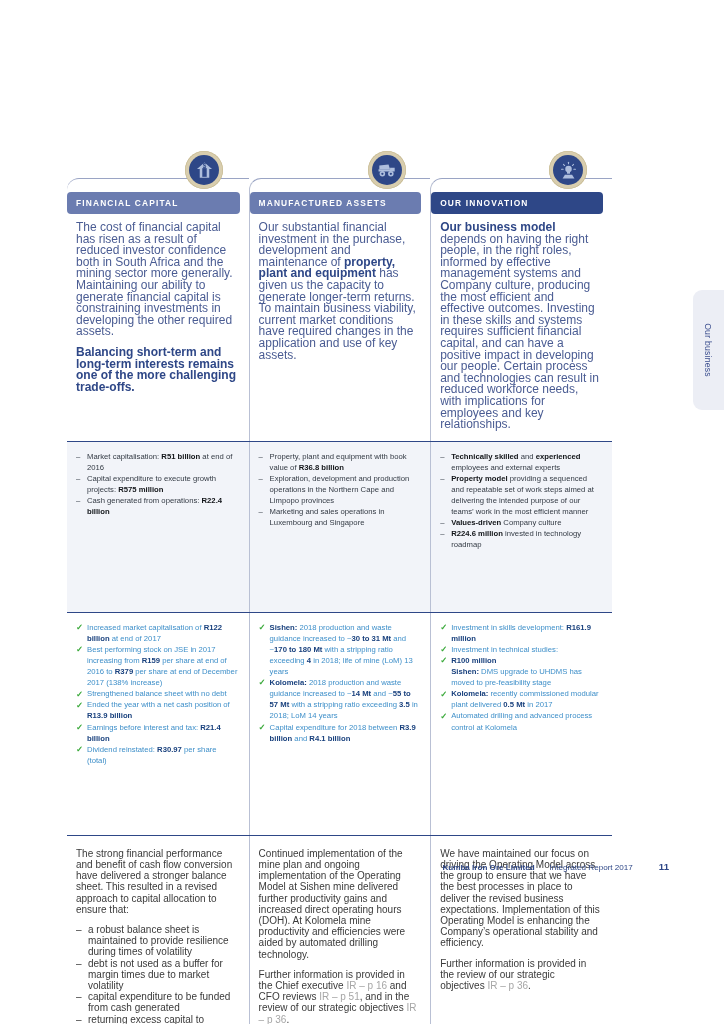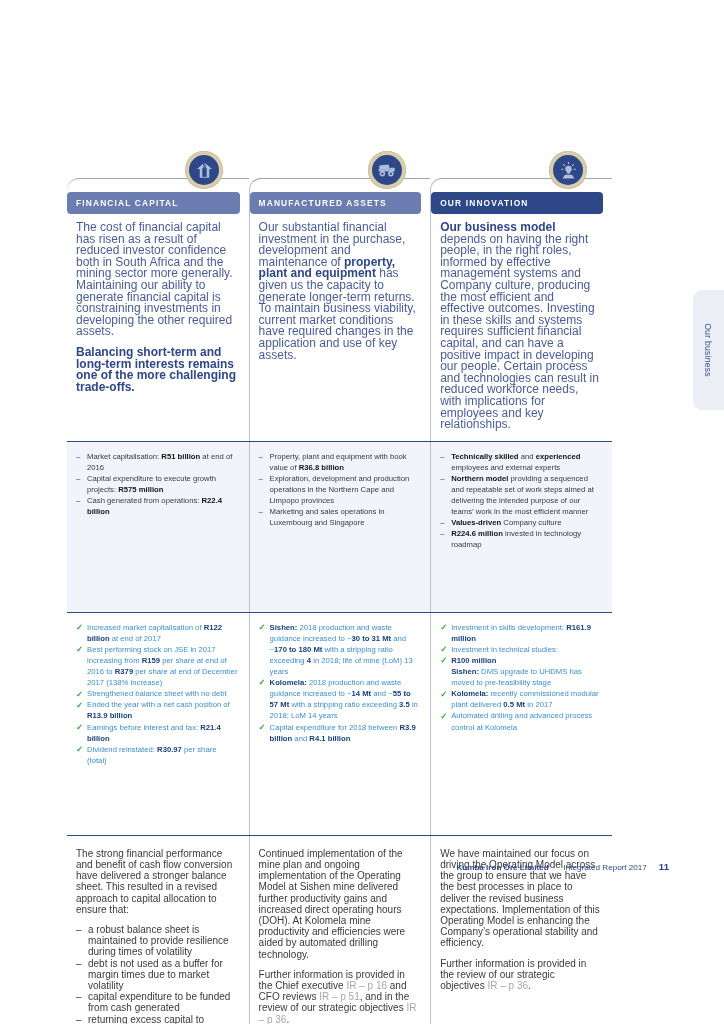--- a/index.html
+++ b/index.html
@@ -124,21 +124,21 @@
 
   
   .footer {
     position: absolute; left: 0; right: 0; bottom: 28px;
     display: flex; justify-content: flex-end; align-items: baseline;
     padding-right: 55px;
     font-size: 8.1px; color: #2e4787;
   }
   .footer .brand { font-weight: bold; }
   .footer .sub { font-weight: normal; margin-left: 15px; }
-  .footer .pageno { font-weight: bold; font-size: 9.6px; margin-left: 12px; }
+  .footer .pageno { font-weight: bold; font-size: 9.6px; margin-left: 26px; }
 </style>
 </head>
 <body>
 
 <div class="page">
 
   <div class="side-tab">
     <div class="side-tab-label">Our business</div>
   </div>
 
@@ -215,21 +215,21 @@
           <div class="col">
             <ul class="dash-list">
               <li>Property, plant and equipment with book value of <b>R36.8 billion</b></li>
               <li>Exploration, development and production operations in the Northern Cape and Limpopo provinces</li>
               <li>Marketing and sales operations in Luxembourg and Singapore</li>
             </ul>
           </div>
           <div class="col">
             <ul class="dash-list">
               <li><b>Technically skilled</b> and <b>experienced</b> employees and external experts</li>
-              <li><b>Northern model</b> providing a sequenced and repeatable set of work steps aimed at delivering the intended purpose of our teams’ work in the most efficient manner</li>
+              <li><b>Property model</b> providing a sequenced and repeatable set of work steps aimed at delivering the intended purpose of our teams’ work in the most efficient manner</li>
               <li><b>Values-driven</b> Company culture</li>
               <li><b>R224.6 million</b> invested in technology roadmap</li>
             </ul>
           </div>
         </div>
     </div>
 
     <div class="band-check-wrap">
       <div class="row band-check" id="band-check">
           <div class="col">

